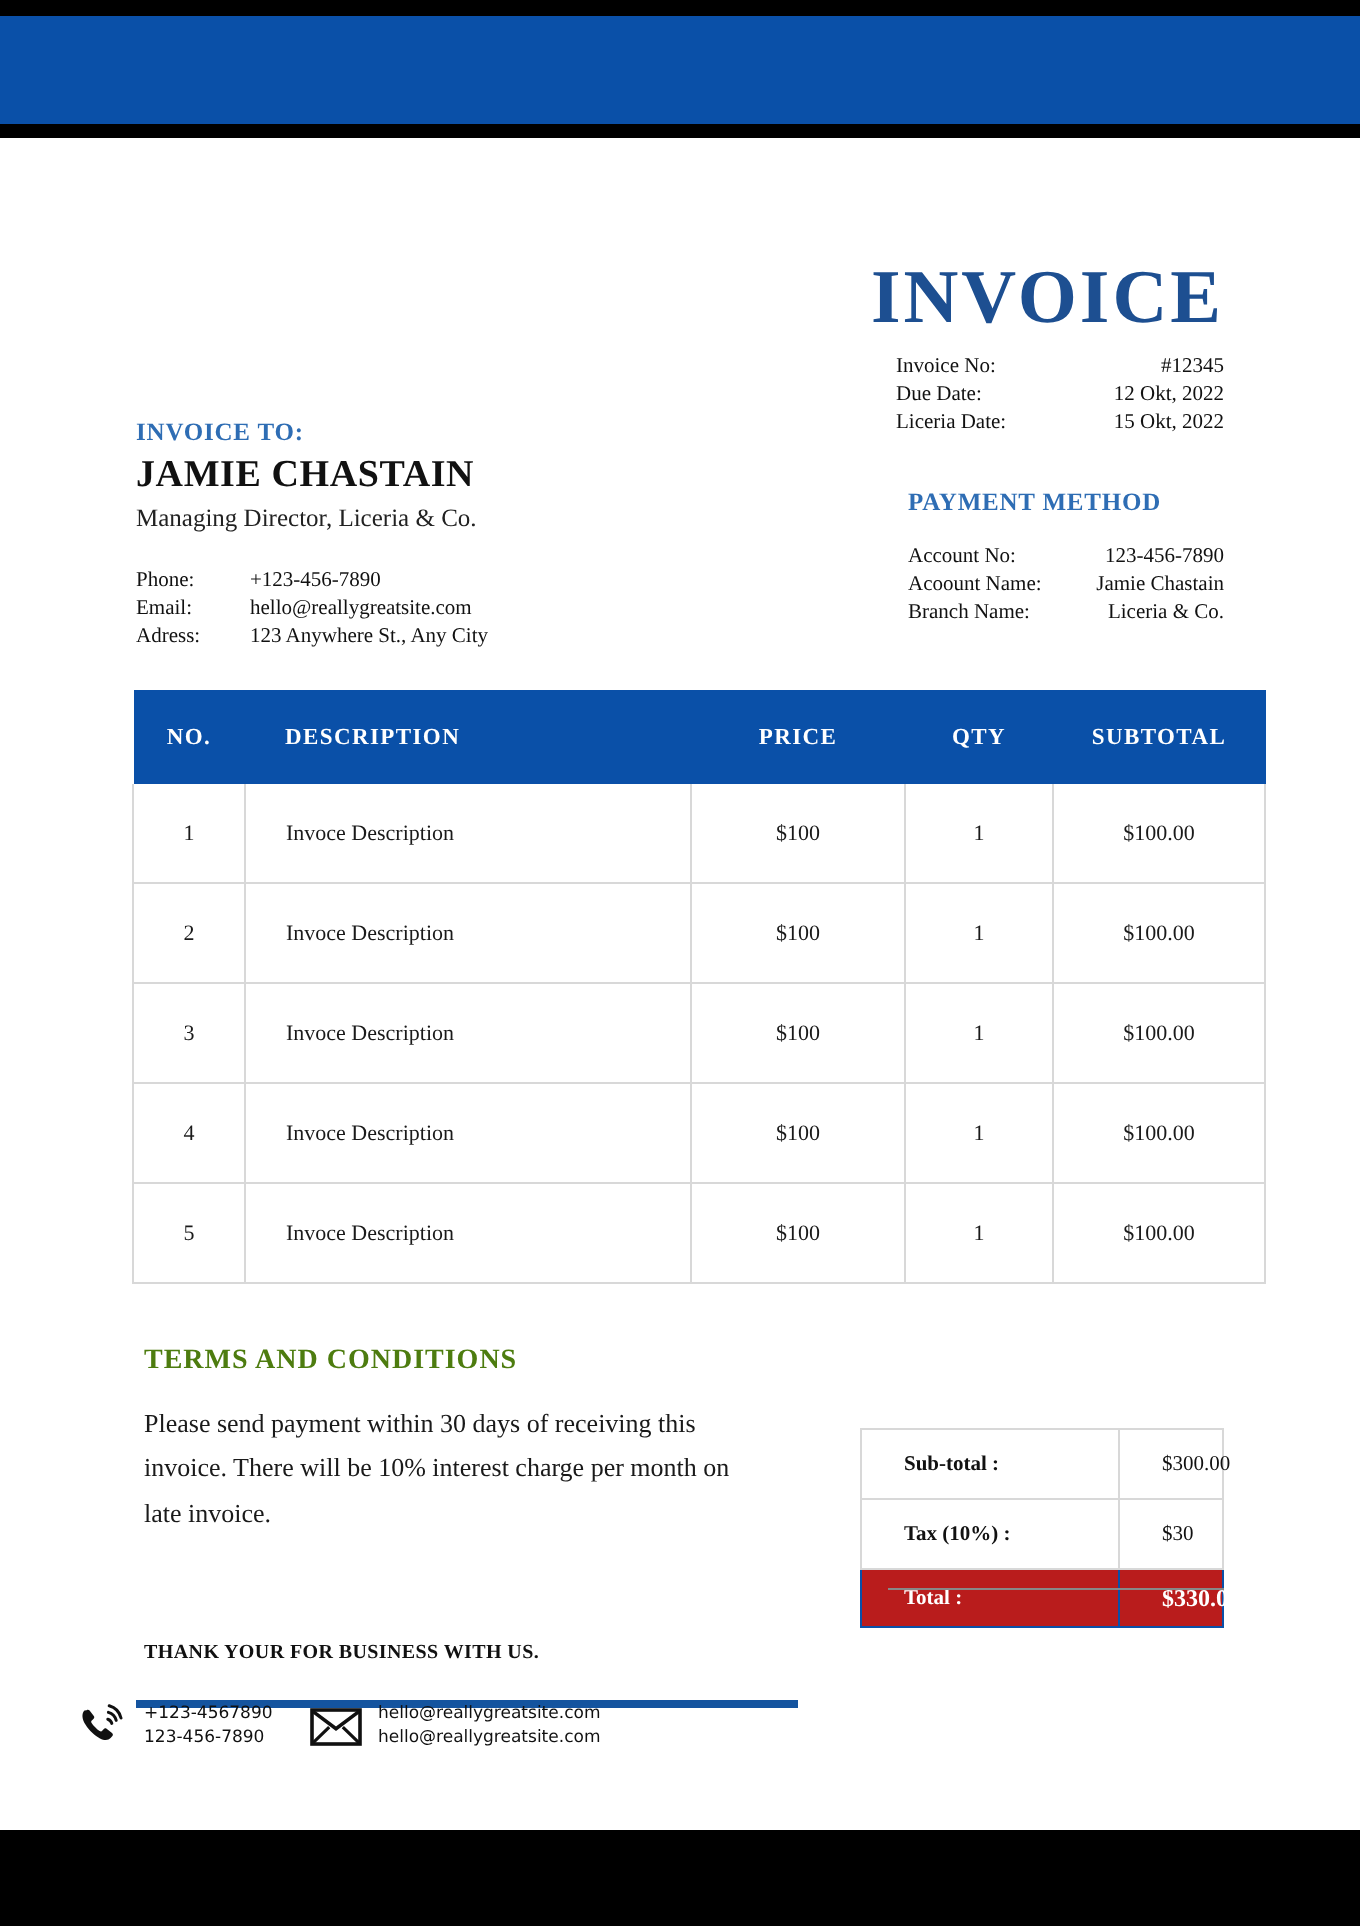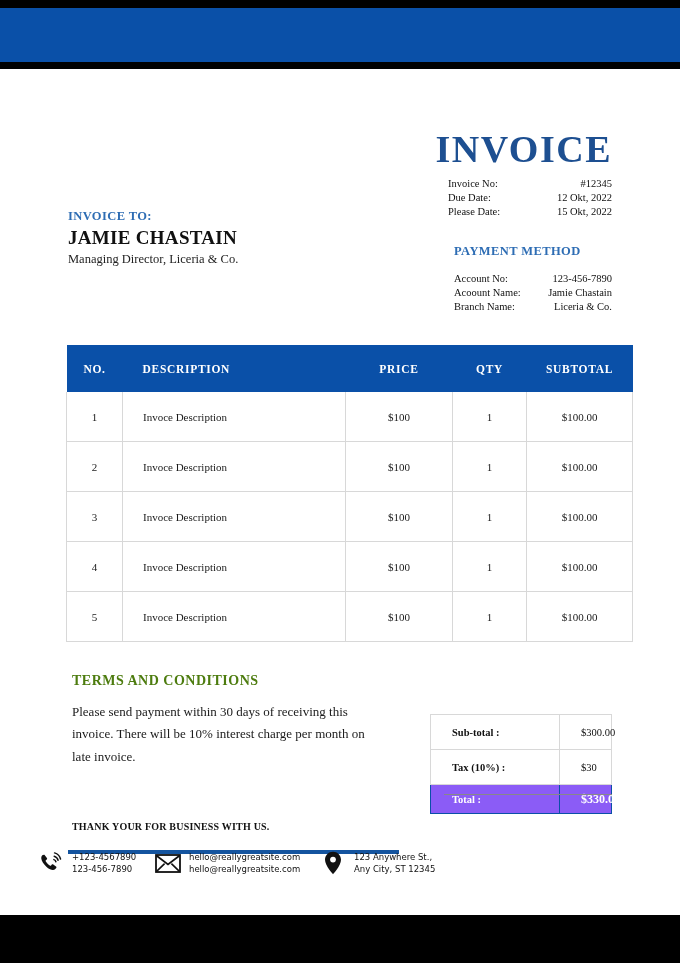--- a/index.html
+++ b/index.html
@@ -190,21 +190,21 @@
     width: 86px;
     font-weight: bold;
     color: #111111;
     text-align: left;
   }
   .totals td.val {
     text-align: center;
     color: #111111;
   }
   .totals tr.grand td {
-    background: #8b5cf6;
+    background: #b91c1c;
     border-color: #0a50a8;
     color: #ffffff;
     font-weight: bold;
     height: 28px;
   }
   .totals tr.grand td.val { font-size: 12px; }
 
   
   .terms-head {
     position: absolute;
@@ -310,30 +310,46 @@
     <tbody>
       <tr>
         <td class="k">Invoice No:</td>
         <td class="v">#12345</td>
       </tr>
       <tr>
         <td class="k">Due Date:</td>
         <td class="v">12 Okt, 2022</td>
       </tr>
       <tr>
-        <td class="k">Please Date:</td>
+        <td class="k">Liceria Date:</td>
         <td class="v">15 Okt, 2022</td>
       </tr>
     </tbody>
   </table>
 
   <div class="inv-to-head">INVOICE TO:</div>
   <div class="inv-to-name">JAMIE CHASTAIN</div>
   <div class="inv-to-role">Managing Director, Liceria &amp; Co.</div>
 
+  <table class="contact-table">
+    <tbody>
+      <tr>
+        <td class="k">Phone:</td>
+        <td class="v">+123-456-7890</td>
+      </tr>
+      <tr>
+        <td class="k">Email:</td>
+        <td class="v">hello@reallygreatsite.com</td>
+      </tr>
+      <tr>
+        <td class="k">Adress:</td>
+        <td class="v">123 Anywhere St., Any City</td>
+      </tr>
+    </tbody>
+  </table>
 
   <div class="pay-head">PAYMENT METHOD</div>
   <table class="pay-table">
     <tbody>
       <tr>
         <td class="k">Account No:</td>
         <td class="v">123-456-7890</td>
       </tr>
       <tr>
         <td class="k">Acoount Name:</td>
@@ -445,28 +461,16 @@
         <path d="M1.6 1.8 L13 10.4 L24.4 1.8" stroke="#111111" stroke-width="1.8" fill="none"></path>
         <path d="M1.6 17.3 L9.6 9.6 M24.4 17.3 L16.4 9.6" stroke="#111111" stroke-width="1.6" fill="none"></path>
       </svg>
     </span>
     <span class="fc-txt">
       <span>hello@reallygreatsite.com</span><br>
       <span>hello@reallygreatsite.com</span>
     </span>
   </div>
 
-  <div class="fc fc3">
-    <span class="fc-ico">
-      <svg width="18" height="24" viewBox="0 0 18 24" fill="none" aria-hidden="true">
-        <path d="M9 0.8C4.6 0.8 1 4.3 1 8.7c0 5.9 8 14.5 8 14.5s8-8.6 8-14.5c0-4.4-3.6-7.9-8-7.9z" fill="#111111"></path>
-        <circle cx="9" cy="8.6" r="2.9" fill="#ffffff"></circle>
-      </svg>
-    </span>
-    <span class="fc-txt">
-      <span>123 Anywhere St.,</span><br>
-      <span>Any City, ST 12345</span>
-    </span>
-  </div>
 
 </div>
 
 <div class="bar-black-bottom"></div>
 
 </body></html>

